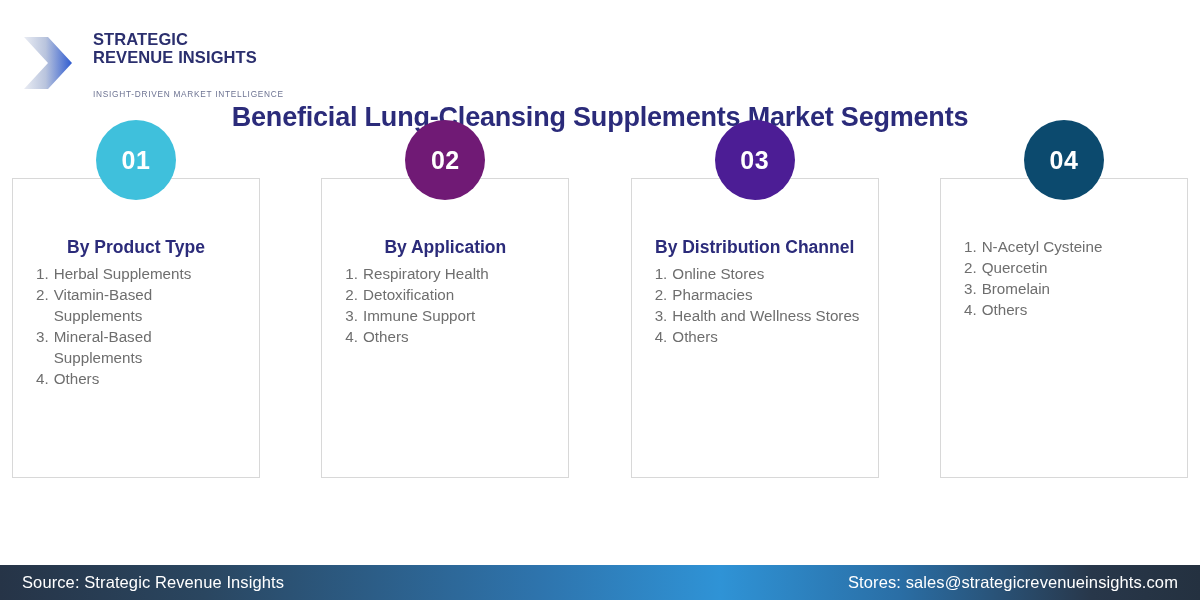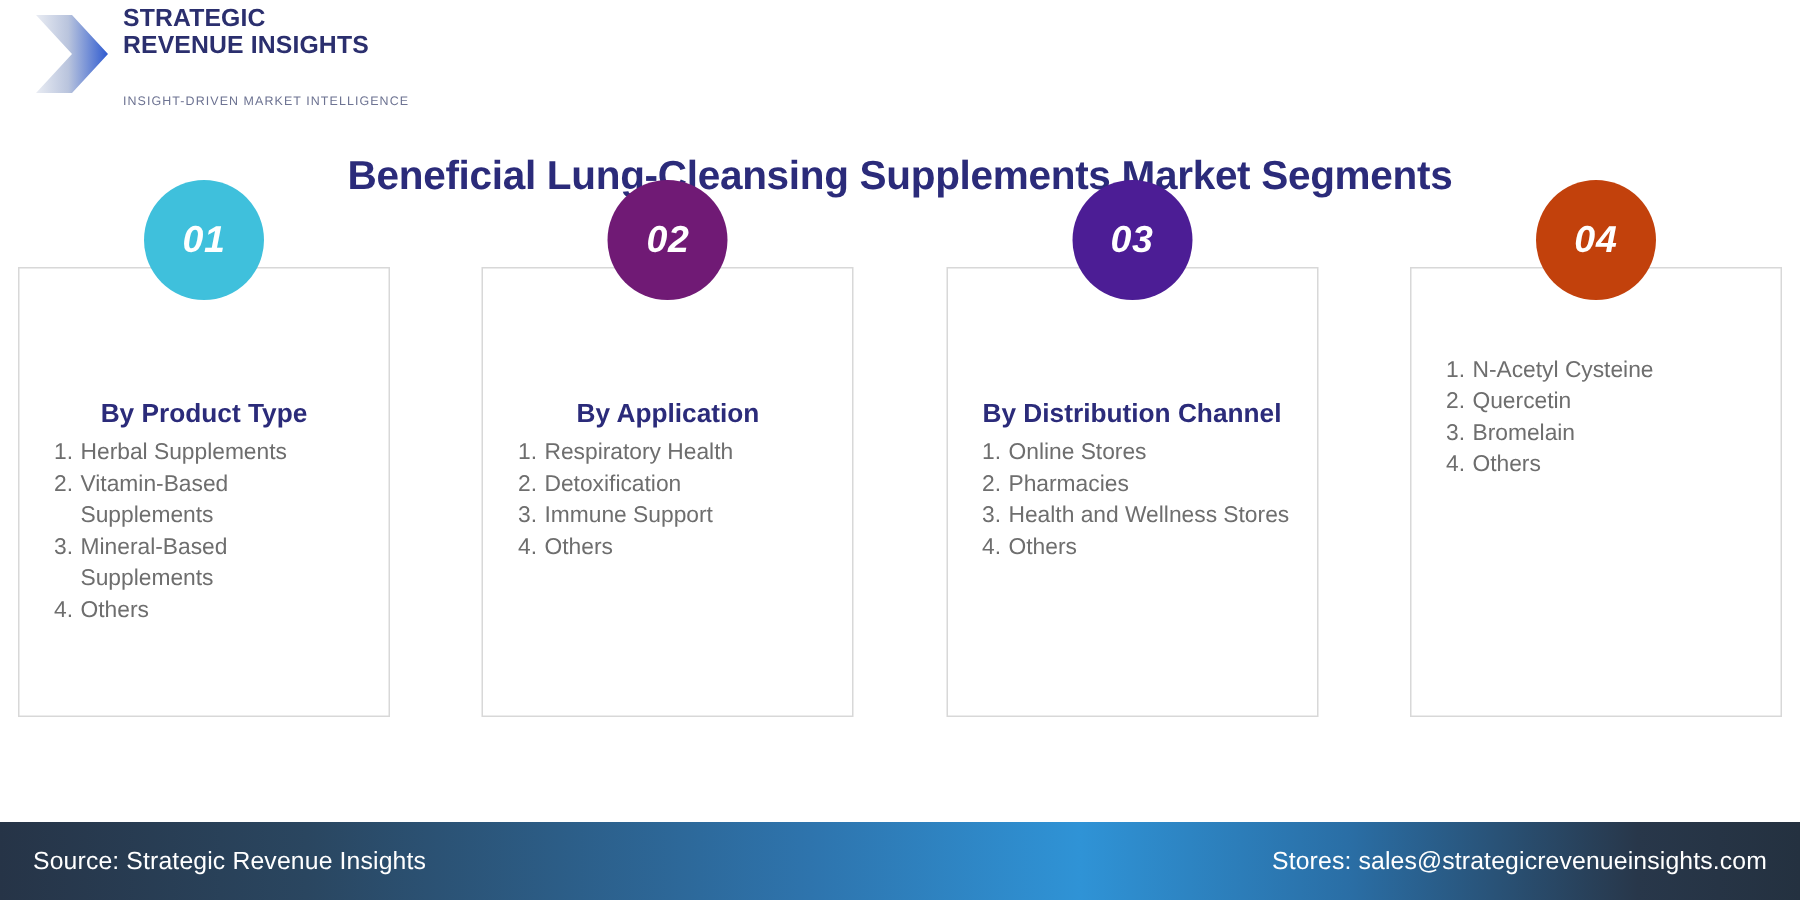--- a/index.html
+++ b/index.html
@@ -12,25 +12,25 @@
 
   body {
     font-family: "Liberation Sans", sans-serif;
     background: #ffffff;
     position: relative;
   }
 
   
   #logo-block {
     position: absolute;
-    top: 1px;
+    top: 28px;
     left: 22px;
     display: flex;
     align-items: center;
-    gap: 8px;
+    gap: 19px;
   }
 
   #logo-mark {
     width: 52px;
     height: 58px;
     flex: 0 0 auto;
     display: block;
   }
 
   #logo-text-block {
@@ -98,32 +98,30 @@
     width: 80px;
     height: 80px;
     border-radius: 50%;
     display: flex;
     align-items: center;
     justify-content: center;
     color: #ffffff;
     font-size: 25px;
     font-weight: bold;
     letter-spacing: 0.5px;
-    font-style: italic;
   }
 
   .card-heading {
     font-size: 17.5px;
     font-weight: bold;
     color: #2b2b7a;
     text-align: center;
     line-height: 1.22;
     margin-bottom: 6px;
     padding: 0 4px;
-    margin-top: 28px;
   }
 
   .card-list {
     list-style: none;
     padding: 0 2px 0 10px;
   }
 
   .card-list li {
     font-size: 15.2px;
     color: #6e6e6e;
@@ -135,21 +133,21 @@
 
   .li-num { flex: 0 0 auto; }
   .li-text { flex: 1 1 auto; }
 
   
   #footer-bar {
     position: absolute;
     left: 0;
     bottom: 0;
     width: 1200px;
-    height: 52px;
+    height: 35px;
     background: linear-gradient(90deg,
         #263447 0%,
         #2a4660 17%,
         #2e74ad 45%,
         #2f93d6 60%,
         #2a6ea5 75%,
         #28374a 91%,
         #243140 100%);
     display: flex;
     align-items: center;
@@ -247,21 +245,21 @@
           <span class="li-num">3.</span>
           <span class="li-text">Health and Wellness Stores</span>
         </li>
         <li>
           <span class="li-num">4.</span>
           <span class="li-text">Others</span>
         </li>
       </ul>
     </div>
     <div class="card">
-      <div class="card-badge" style="background: #c2410c;">04</div>
+      <div class="card-badge" style="background: #0c4a6e;">04</div>
       <ul class="card-list">
         <li>
           <span class="li-num">1.</span>
           <span class="li-text">N-Acetyl Cysteine</span>
         </li>
         <li>
           <span class="li-num">2.</span>
           <span class="li-text">Quercetin</span>
         </li>
         <li>

